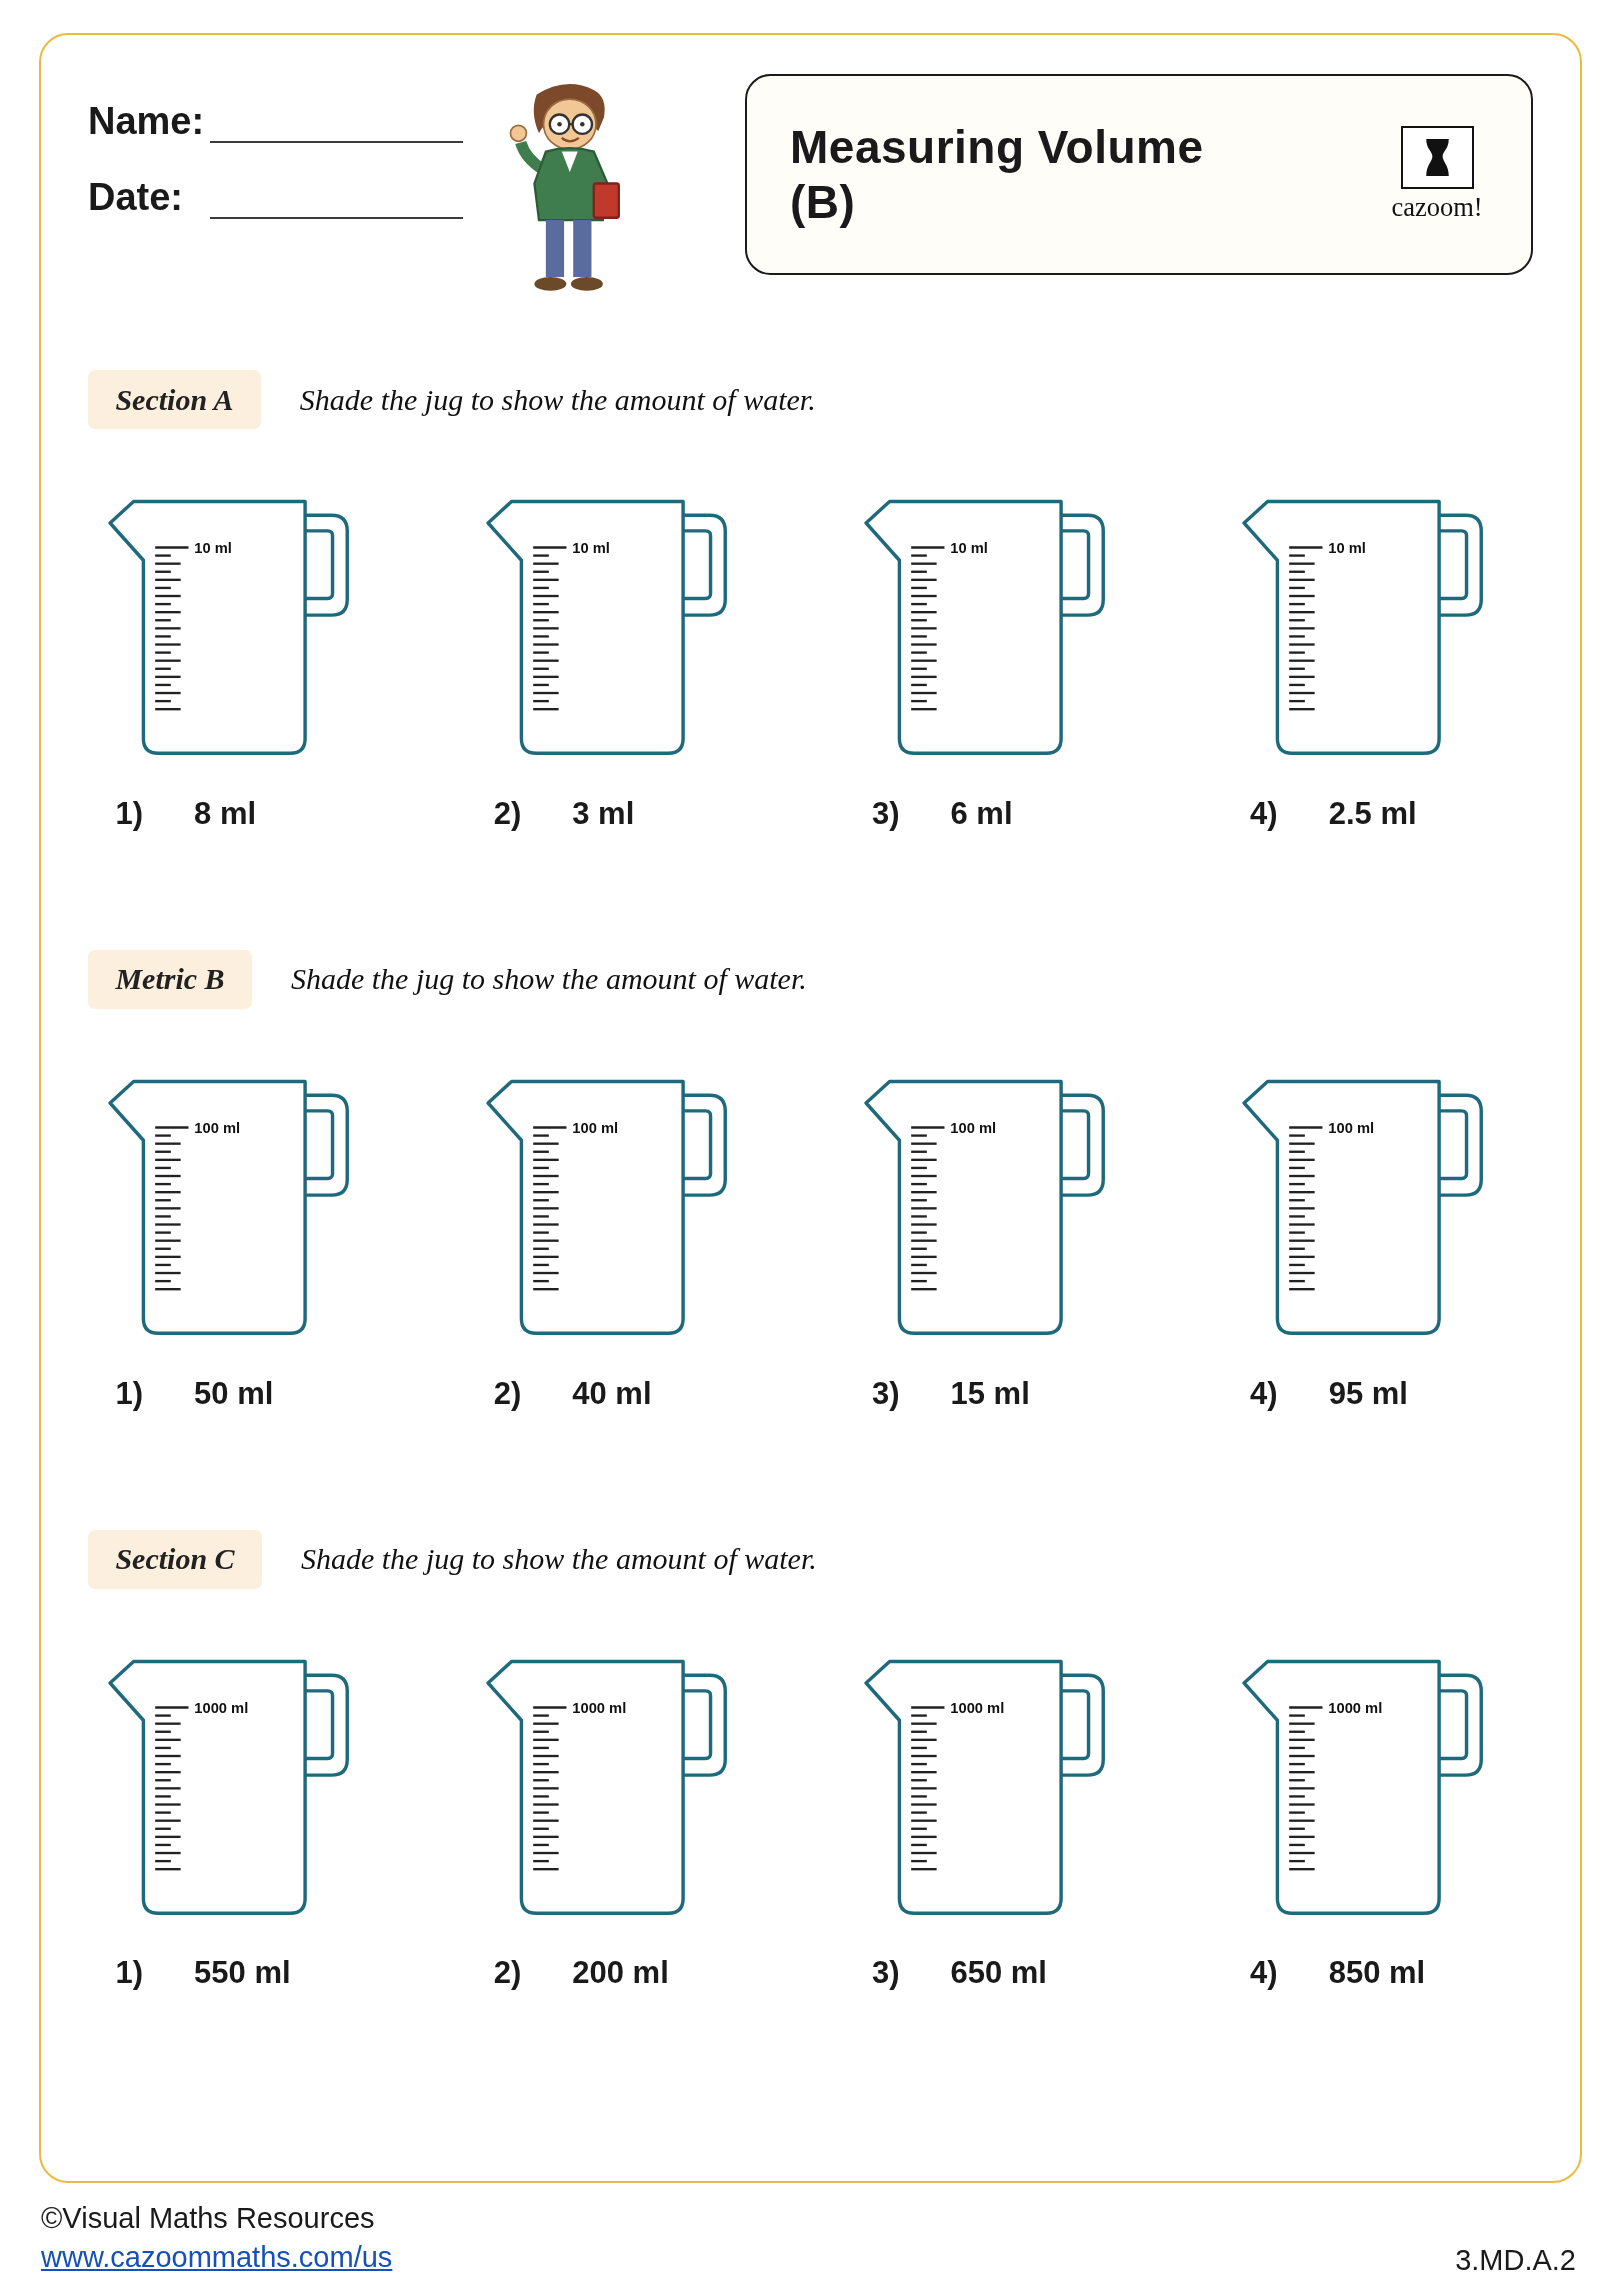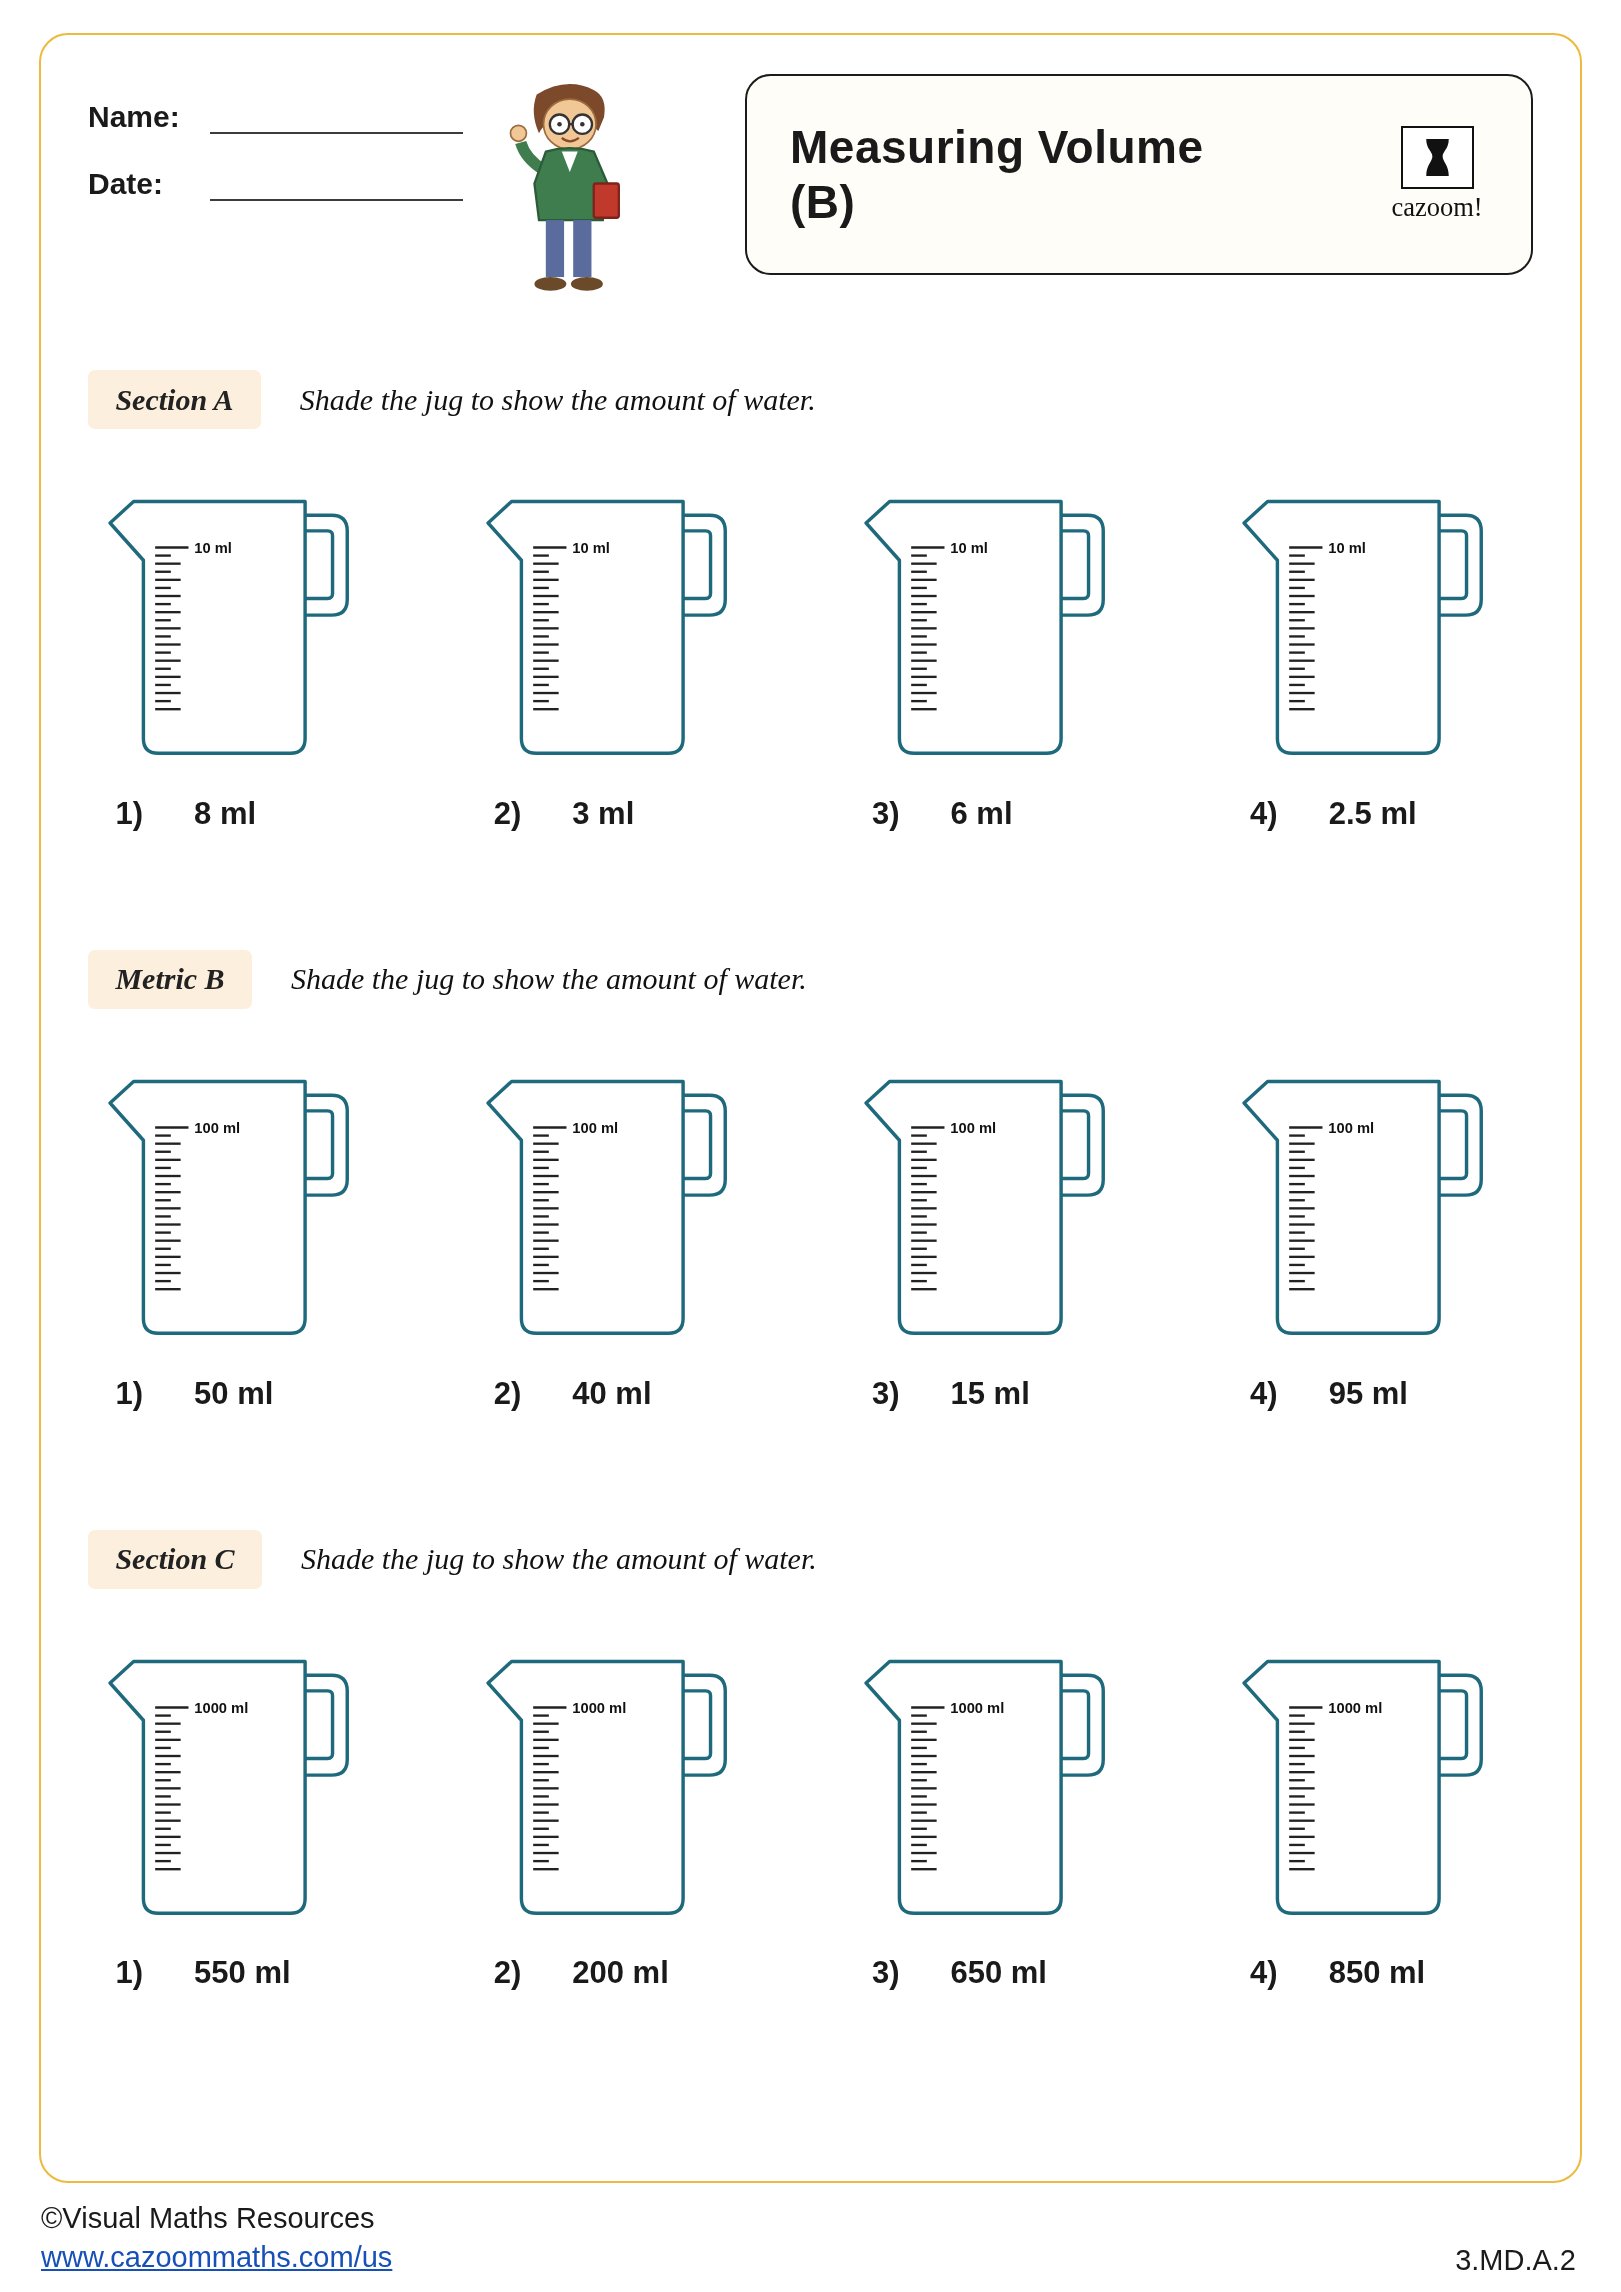--- a/index.html
+++ b/index.html
@@ -8,21 +8,21 @@
 
   .frame { position:absolute; left:39px; top:33px; right:39px; bottom:110px;
            border:2px solid #ecba3e; border-radius:29px; }
   .content { position:absolute; left:39px; top:33px; right:39px; bottom:110px;
              padding:41px 49px; }
 
   
   .header { display:flex; align-items:flex-start; gap:17.6px; }
   .name-date { width:387px; padding-top:25.5px; }
   .nd-row { display:flex; align-items:flex-end; margin-bottom:33px; }
-  .nd-label { font-size:30px; font-weight:bold; width:108px; }
+  .nd-label { font-size:38px; font-weight:bold; width:108px; }
   .nd-line { display:inline-block; width:253px; border-bottom:2px solid #3c3c3c; height:33px; margin-left:13.7px; }
 
   .teacher-wrap { width:155px; flex-shrink:0; }
 
   .title-box { margin-left:auto; width:788px; height:201px; border:2.9px solid #1b1b1b;
                border-radius:25.5px; display:flex; align-items:center; padding:0 35px 0 43px;
                background:#fffdf8; }
   .worksheet-title { font-size:46px; font-weight:bold; line-height:1.18; width:490px; letter-spacing:0.5px; }
   .logo { margin-left:auto; text-align:center; width:118px; }
   .logo-mark { width:73px; height:63px; border:2.9px solid #111; display:flex; align-items:center;

